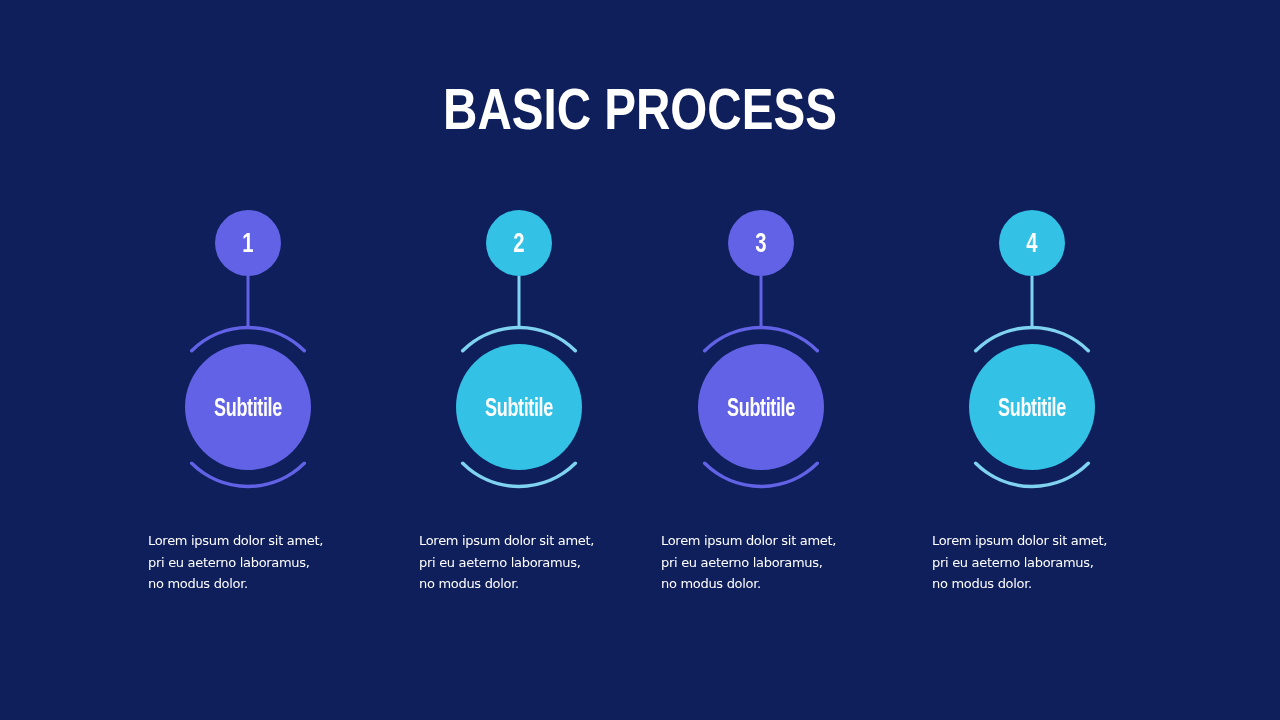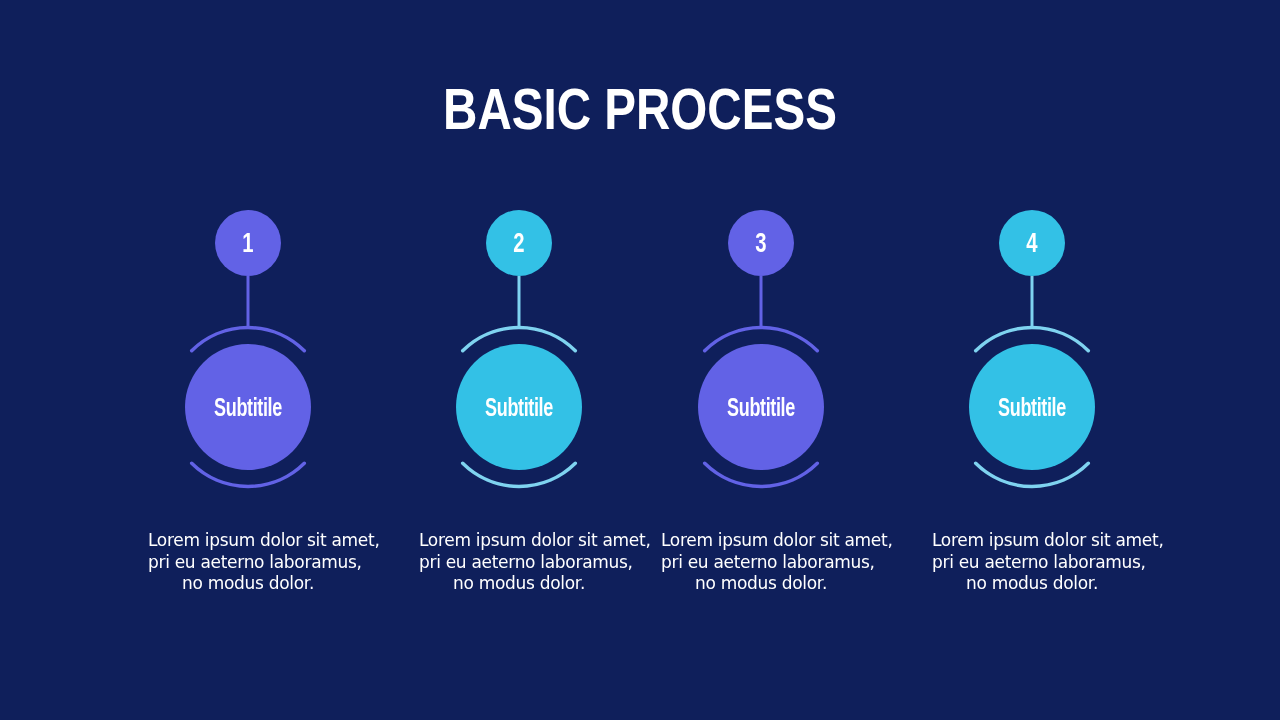--- a/index.html
+++ b/index.html
@@ -6,21 +6,21 @@
   body { width:1280px; height:720px; background:#0f1f5b; overflow:hidden; position:relative; font-family:"Liberation Sans", sans-serif; }
   .title { position:absolute; top:74px; left:0; width:1280px; text-align:center; color:#ffffff;
     font-family:"Liberation Sans Narrow","Liberation Sans", sans-serif; font-weight:bold; font-size:58px; letter-spacing:0px;
     transform:scaleX(0.82); transform-origin:center; line-height:70px; }
   .step { position:absolute; top:200px; width:200px; height:400px; }
   .step svg { position:absolute; left:0; top:0; }
   .num { position:absolute; left:0; width:200px; top:26px; height:34px; text-align:center; color:#fff;
     font-weight:bold; font-size:27px; line-height:34px; transform:scaleX(0.75); font-family:"Liberation Sans Narrow","Liberation Sans",sans-serif; }
   .sub { position:absolute; left:0; width:200px; top:190px; height:34px; text-align:center; color:#fff;
     font-weight:bold; font-size:25px; line-height:34px; transform:scaleX(0.72); letter-spacing:-0.5px; font-family:"Liberation Sans Narrow","Liberation Sans",sans-serif; }
-  .desc { position:absolute; left:0; width:200px; top:330px; text-align:center; color:#ffffff; font-size:17px; line-height:21.5px;
+  .desc { position:absolute; left:0; width:200px; top:330px; text-align:left; color:#ffffff; font-size:13px; line-height:21.5px;
     font-family:"DejaVu Sans", sans-serif; letter-spacing:-0.3px; }
   .desc div { white-space:nowrap; }
 </style>
 </head>
 <body>
 
 <div class="title">BASIC PROCESS</div>
 
 <div class="step" style="left:148px;">
   <svg width="200" height="300" viewBox="0 0 200 300">

